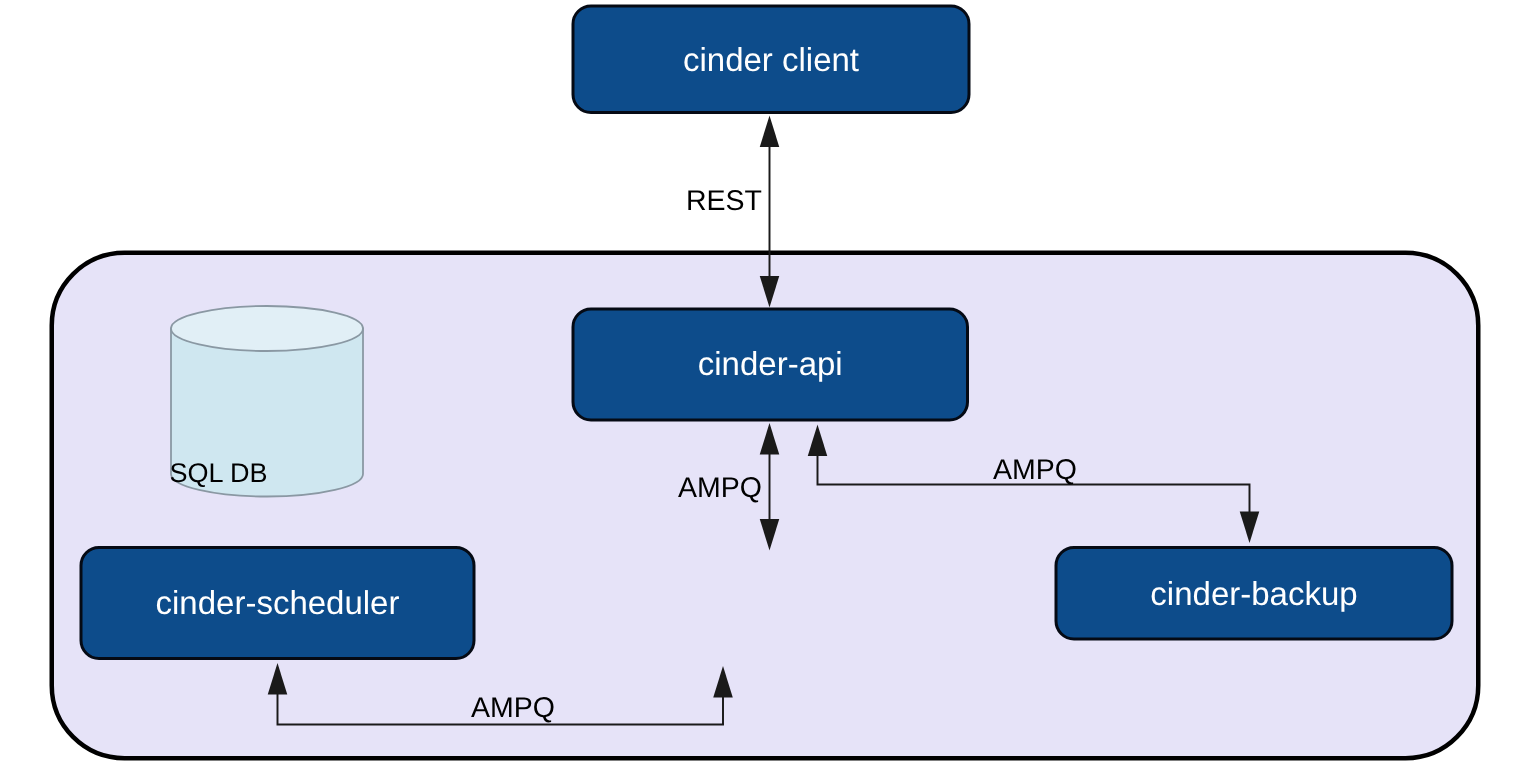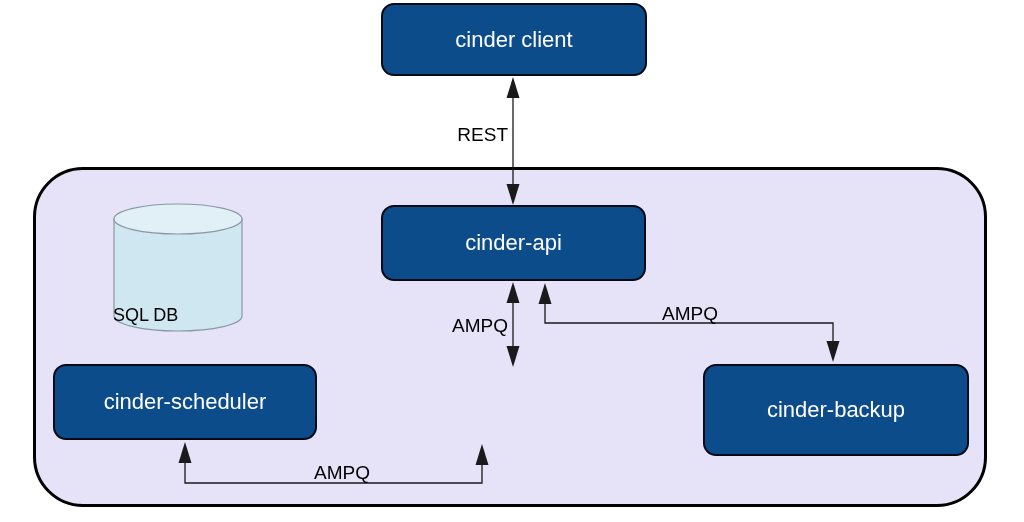--- a/index.html
+++ b/index.html
@@ -37,21 +37,21 @@
     border-radius:13px;
     color:var(--node-text);
     font-size:22px;
     display:flex;align-items:center;justify-content:center;
     white-space:nowrap;
   }
   .node-client   {left:381px;top:3px;  width:266px;height:73px;}
   .node-api      {left:381px;top:205px;width:265px;height:76px;}
   .node-scheduler{left:53px; top:364px;width:264px;height:76px;}
   .node-volume   {left:382px;top:367px;width:261px;height:75px;}
-  .node-backup   {left:703px;top:364px;width:266px;height:92px;}
+  .node-backup   {left:703px;top:364px;width:266px;height:63px;}
 
   .db-wrap{position:absolute;left:113px;top:203px;width:130px;height:130px;}
   .db-body{fill:var(--db-body);stroke:var(--db-border);stroke-width:1.2;}
   .db-top{fill:var(--db-top);stroke:var(--db-border);stroke-width:1.2;}
   .db-label{
     position:absolute;left:113px;top:265px;width:140px;height:22px;
     text-align:left;font-size:18px;color:var(--label-color);margin-top:40px;
   }
 
   .edge-label{

